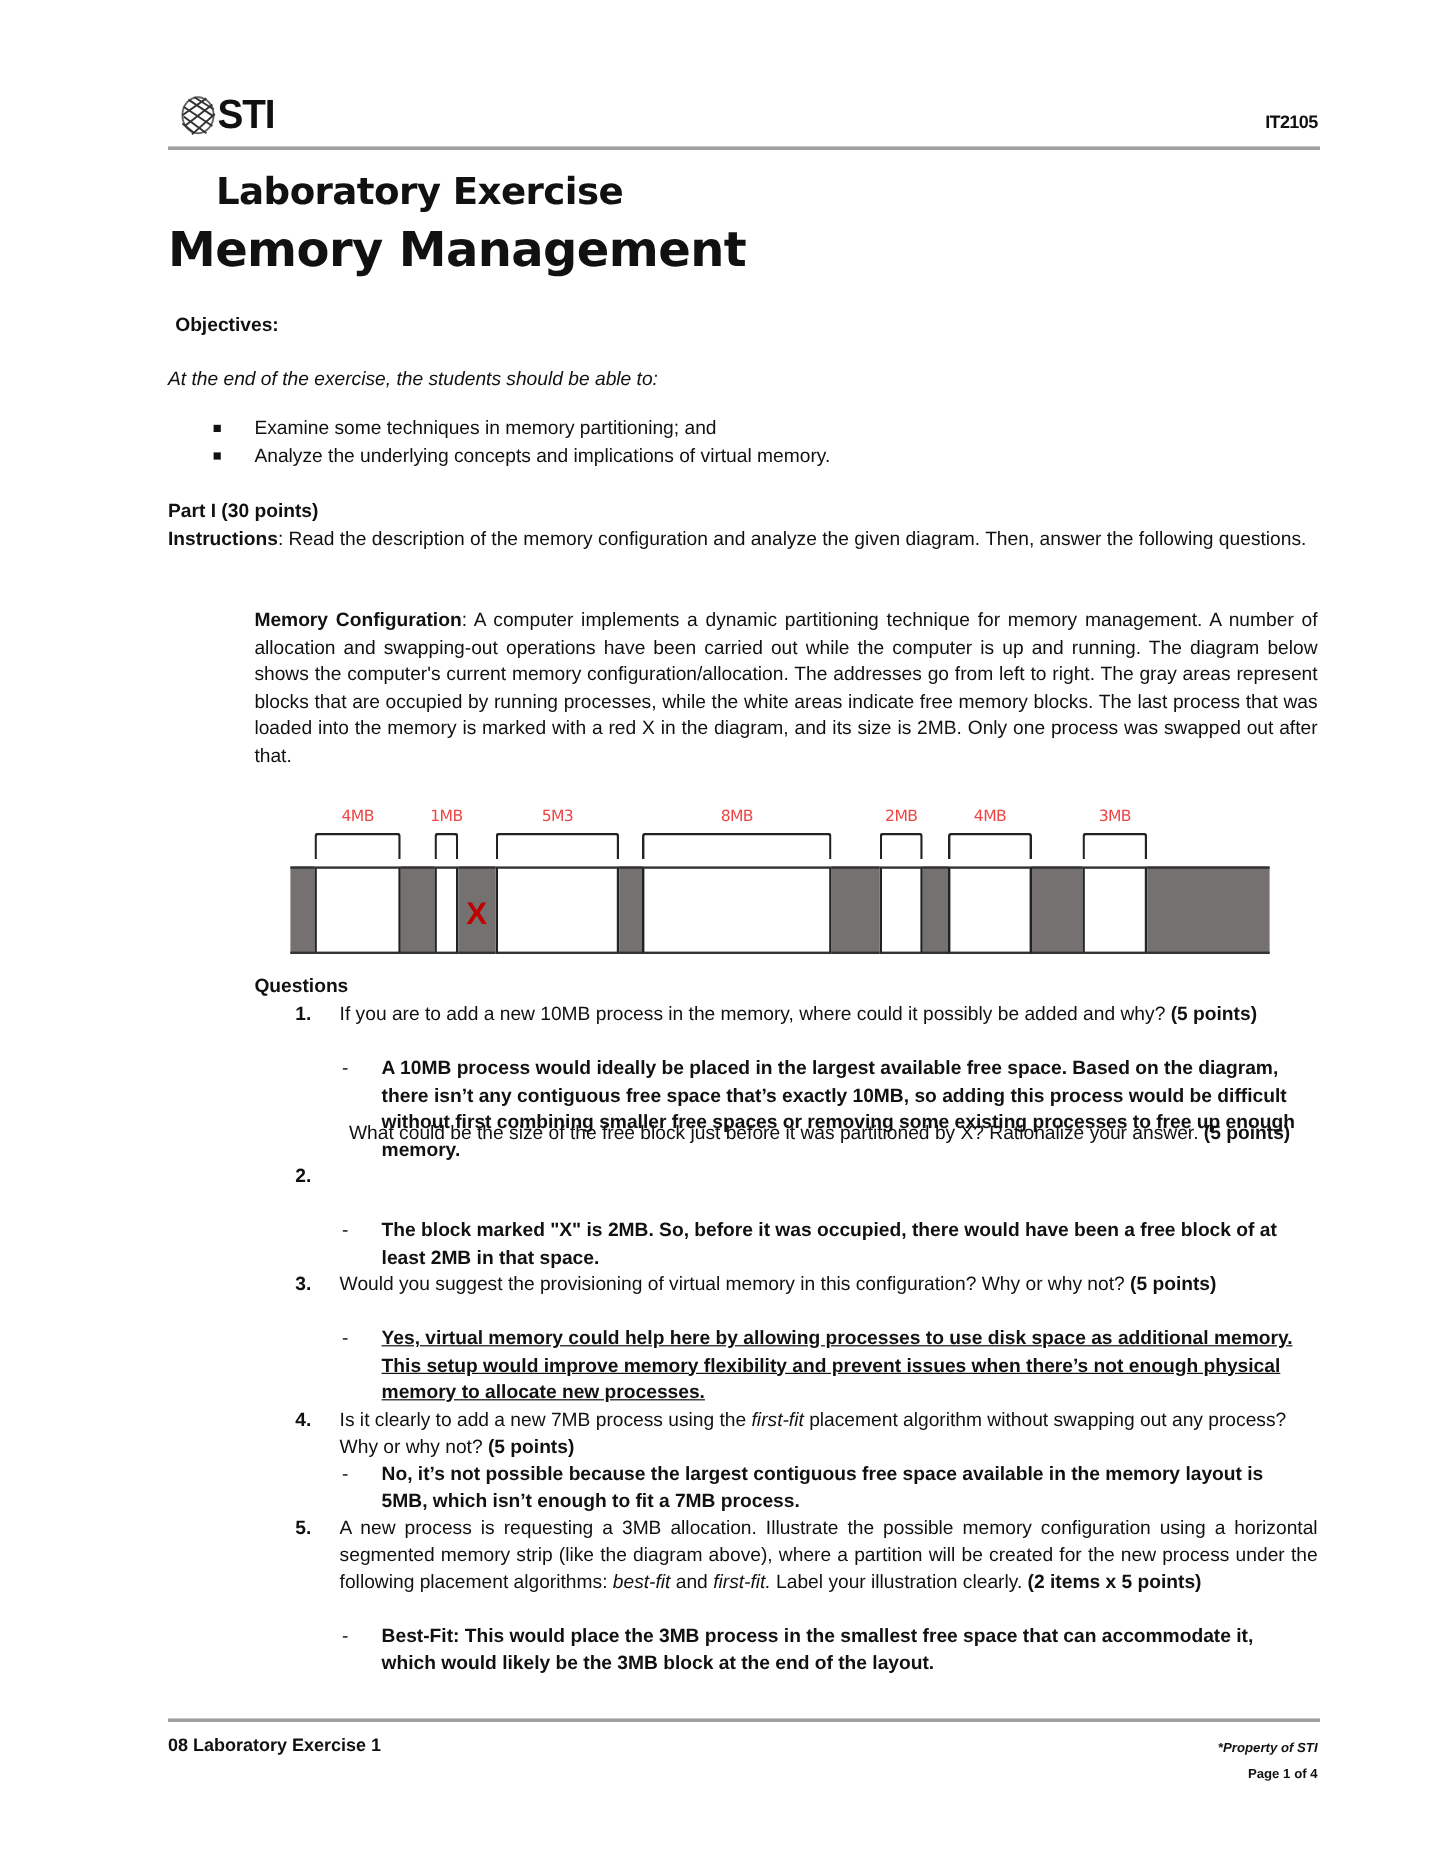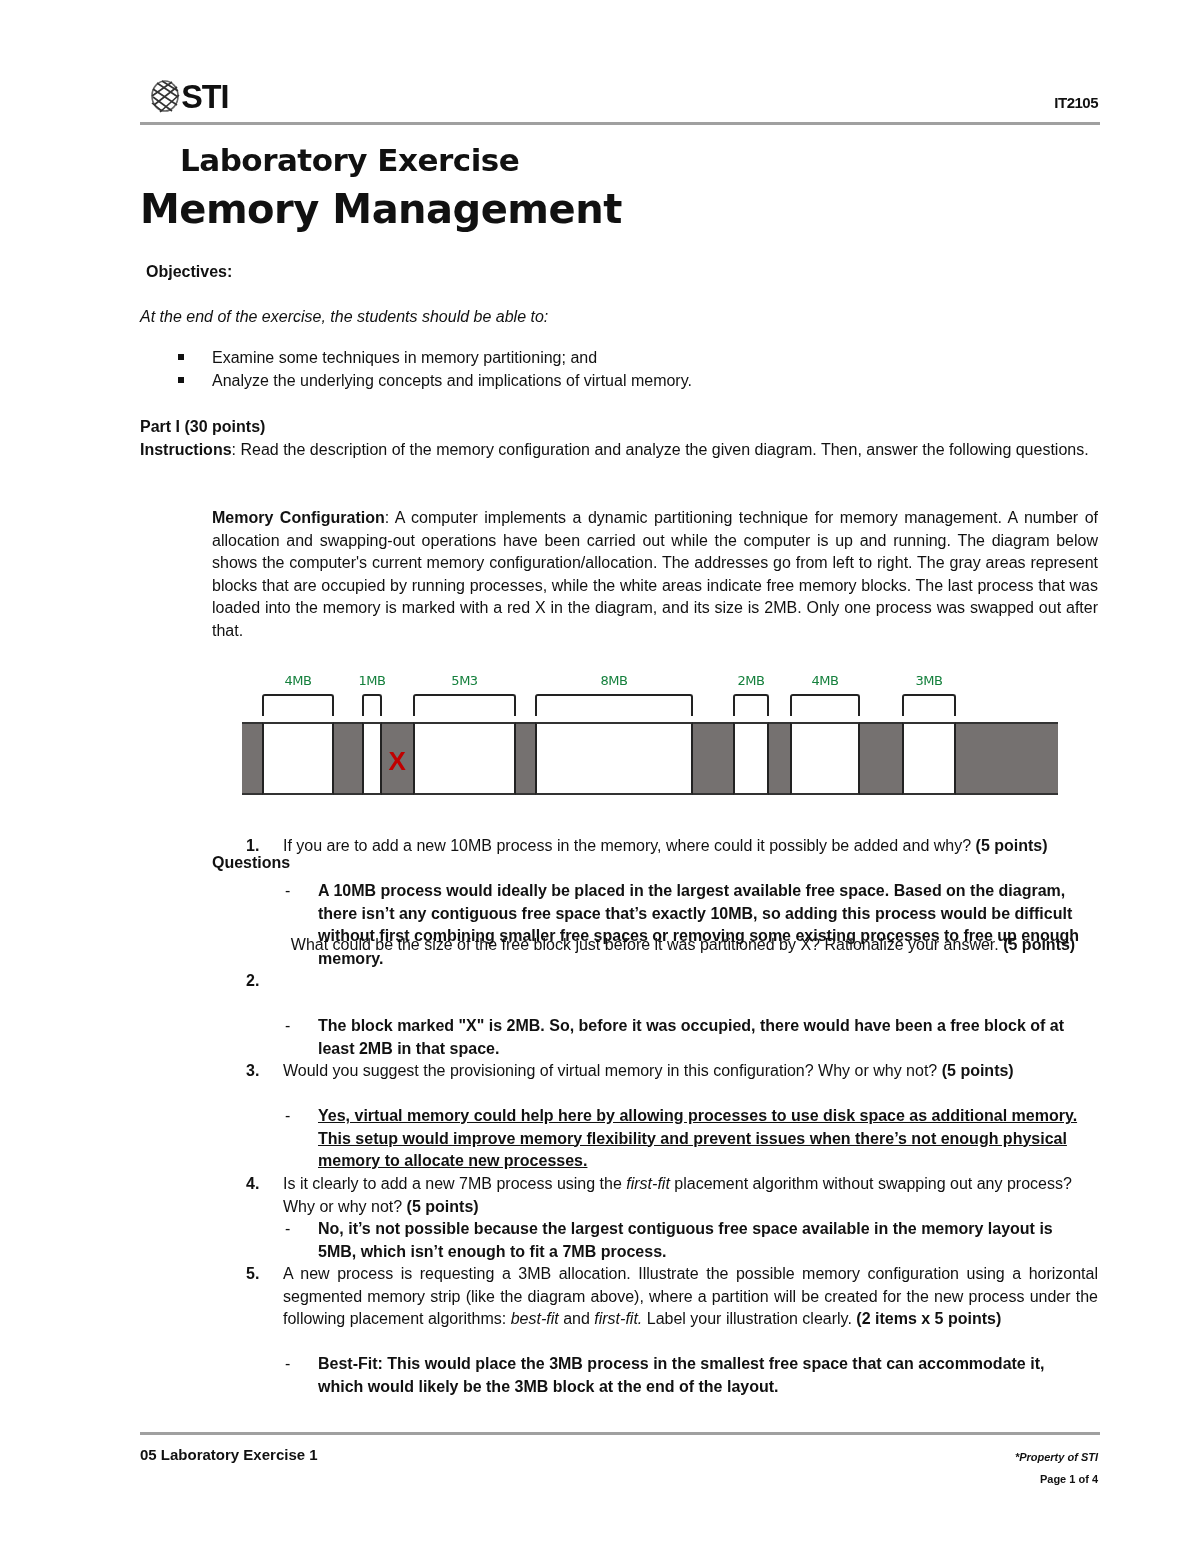--- a/index.html
+++ b/index.html
@@ -23,21 +23,21 @@
   .diagram { left: 242px; top: 722px; width: 816px; height: 73px; }
   .seg { position: absolute; top: 0; height: 73px; box-sizing: border-box;
          border-top: 2px solid #333; border-bottom: 2px solid #333; }
   .seg.gray { background: #757170; }
   .seg.white { background: #ffffff; border-left: 2px solid #222; border-right: 2px solid #222; }
   .xmark { position: absolute; color: #c00000; font-weight: bold; font-size: 26px;
            font-family: "Liberation Sans", sans-serif; }
   .bracket { position: absolute; top: 694px; height: 22px; box-sizing: border-box;
              border-top: 2px solid #222; border-left: 2px solid #222; border-right: 2px solid #222;
              border-radius: 3px 3px 0 0; }
-  .blabel { position: absolute; top: 673px; font-size: 13px; color: #15803d; text-align: center;
+  .blabel { position: absolute; top: 673px; font-size: 13px; color: #ef4444; text-align: center;
             font-family: "DejaVu Sans", sans-serif; letter-spacing: -0.5px; }
   .qnum { font-weight: bold; }
   .footer-left { left: 140px; top: 1446px; font-size: 15px; font-weight: bold; }
   .footer-right { right: 102px; top: 1446px; font-size: 11px; font-weight: bold; text-align: right; line-height: 22px; }
 </style>
 </head>
 <body>
 
 <div class="abs logo">
   <svg width="30" height="34" viewBox="0 0 30 34">
@@ -108,21 +108,21 @@
     <div class="seg white" style="left: 293px; width: 158px; background: rgb(255, 255, 255);"></div>
     <div class="seg gray" style="left: 451px; width: 40px; background: rgb(117, 113, 112);"></div>
     <div class="seg white" style="left: 491px; width: 36px; background: rgb(255, 255, 255);"></div>
     <div class="seg gray" style="left: 527px; width: 21px; background: rgb(117, 113, 112);"></div>
     <div class="seg white" style="left: 548px; width: 70px; background: rgb(255, 255, 255);"></div>
     <div class="seg gray" style="left: 618px; width: 42px; background: rgb(117, 113, 112);"></div>
     <div class="seg white" style="left: 660px; width: 54px; background: rgb(255, 255, 255);"></div>
     <div class="seg gray" style="left: 714px; width: 102px; background: rgb(117, 113, 112);"></div>
   </div>
 
-<div class="abs txt bold" style="left:212px; top:812px;margin-top:40px;">Questions</div>
+<div class="abs txt bold" style="left:212px; top:812px;">Questions</div>
 
 <div class="abs txt qnum" style="left:246px; top:835px;">1.</div>
 <div class="abs txt" style="left:283px; top:835px; width:800px;">
   <span>If you are to add a new 10MB process in the memory, where could it possibly be added and why?</span> <span class="bold">(5 points)</span>
 </div>
 <div class="abs txt" style="left:285px; top:880px;">-</div>
 <div class="abs txt bold" style="left:318px; top:880px; width:770px;">A 10MB process would ideally be placed in the largest available free space. Based on the diagram, there isn’t any contiguous free space that’s exactly 10MB, so adding this process would be difficult without first combining smaller free spaces or removing some existing processes to free up enough memory.</div>
 
 <div class="abs txt qnum" style="left:246px; top:970px;">2.</div>
 <div class="abs txt" style="left:283px; top:934px; width:800px;text-align:center;">
@@ -146,17 +146,17 @@
 <div class="abs txt bold" style="left:318px; top:1218px; width:760px;">No, it’s not possible because the largest contiguous free space available in the memory layout is 5MB, which isn’t enough to fit a 7MB process.</div>
 
 <div class="abs txt qnum" style="left:246px; top:1263px;">5.</div>
 <div class="abs txt just" style="left:283px; top:1263px; width:815px;">
   <span>A new process is requesting a 3MB allocation. Illustrate the possible memory configuration using a horizontal segmented memory strip (like the diagram above), where a partition will be created for the new process under the following placement algorithms: </span><span class="ital">best-fit</span><span> and </span><span class="ital">first-fit.</span><span> Label your illustration clearly.</span> <span class="bold">(2 items x 5 points)</span>
 </div>
 <div class="abs txt" style="left:285px; top:1353px;">-</div>
 <div class="abs txt bold" style="left:318px; top:1353px; width:760px;">Best-Fit: This would place the 3MB process in the smallest free space that can accommodate it, which would likely be the 3MB block at the end of the layout.</div>
 
 <div class="abs rule" style="top:1432px;"></div>
-<div class="abs footer-left">05 Laboratory Exercise 1</div>
+<div class="abs footer-left">08 Laboratory Exercise 1</div>
 <div class="abs footer-right">
   <div class="ital">*Property of STI</div>
   <div>Page 1 of 4</div>
 </div>
 
 </body></html>

